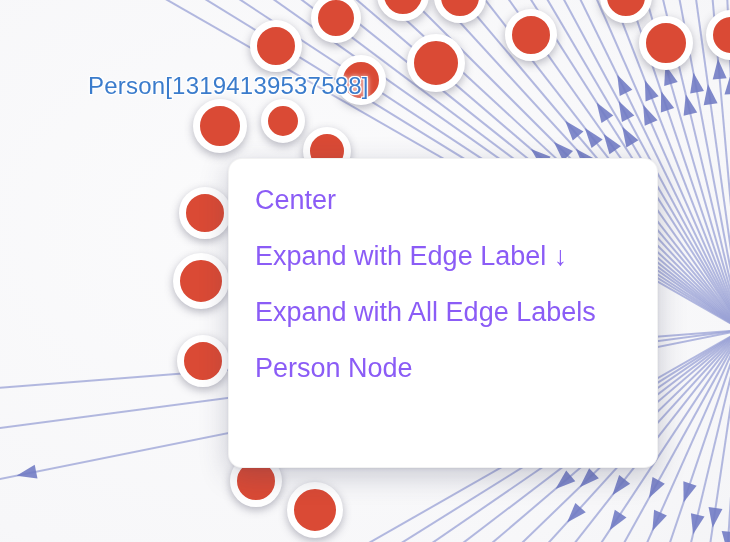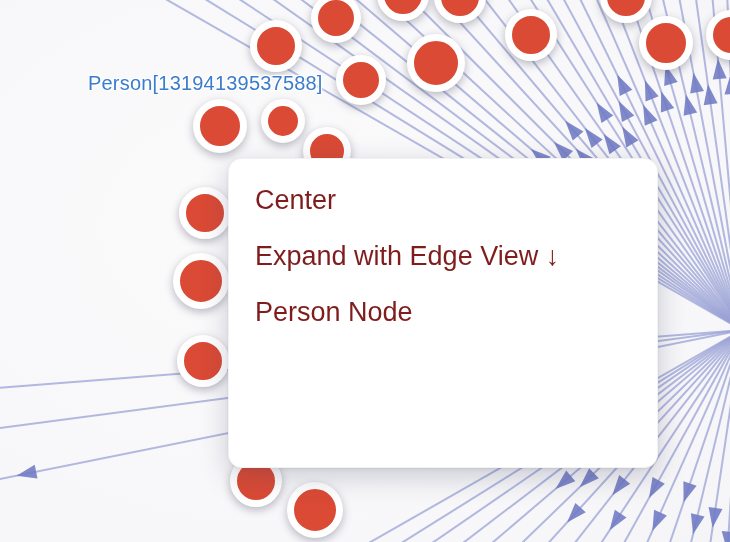--- a/index.html
+++ b/index.html
@@ -22,41 +22,41 @@
   .graph-node {
     position: absolute;
     border-radius: 50%;
     border: 7px solid #ffffff;
     box-shadow: 0 3px 9px rgba(70, 70, 95, 0.38);
     pointer-events: auto;
   }
   .node-label {
     position: absolute;
     z-index: 3;
-    font-size: 20px;
+    font-size: 24px;
     letter-spacing: 0.2px;
     white-space: nowrap;
     text-shadow: -1px -1px 0 #fff, 1px -1px 0 #fff, -1px 1px 0 #fff, 1px 1px 0 #fff,
                  0 0 4px #fff, 0 0 6px #fff;
   }
   .context-menu {
     position: absolute;
     z-index: 4;
     background: #ffffff;
     border-radius: 14px;
     border: 1px solid rgba(0,0,0,0.05);
     box-shadow: 0 8px 28px rgba(55, 60, 90, 0.25), 0 1px 3px rgba(55,60,90,0.10);
     padding: 13px 0;
   }
   .menu-item {
     height: 56px;
     line-height: 56px;
     padding: 0 26px;
     font-size: 27px;
-    color: #7f1d1d;
+    color: #8b5cf6;
     white-space: nowrap;
     cursor: pointer;
   }
 </style>
 </head>
 <body>
 
 <div class="stage">
 
   <svg class="edges-layer" width="730" height="542" viewBox="0 0 730 542">
@@ -166,16 +166,17 @@
       <div class="graph-node" style="left: 173px; top: 253px; width: 56px; height: 56px; background: rgb(218, 74, 53); border-color: rgb(255, 255, 255);"></div>
       <div class="graph-node" style="left: 177px; top: 335px; width: 52px; height: 52px; background: rgb(218, 74, 53); border-color: rgb(255, 255, 255);"></div>
       <div class="graph-node" style="left: 230px; top: 455px; width: 52px; height: 52px; background: rgb(218, 74, 53); border-color: rgb(255, 255, 255);"></div>
       <div class="graph-node" style="left: 287px; top: 482px; width: 56px; height: 56px; background: rgb(218, 74, 53); border-color: rgb(255, 255, 255);"></div>
     </div>
 
   <div class="node-label" style="left: 88px; top: 72px; color: rgb(59, 124, 204);">Person[13194139537588]</div>
 
   <div class="context-menu" style="left: 228px; top: 158px; width: 430px; min-height: 310px;">
       <div class="menu-item">Center</div>
-      <div class="menu-item">Expand with Edge View ↓</div>
+      <div class="menu-item">Expand with Edge Label ↓</div>
+      <div class="menu-item">Expand with All Edge Labels</div>
       <div class="menu-item">Person Node</div>
     </div>
 </div>
 
 </body></html>

